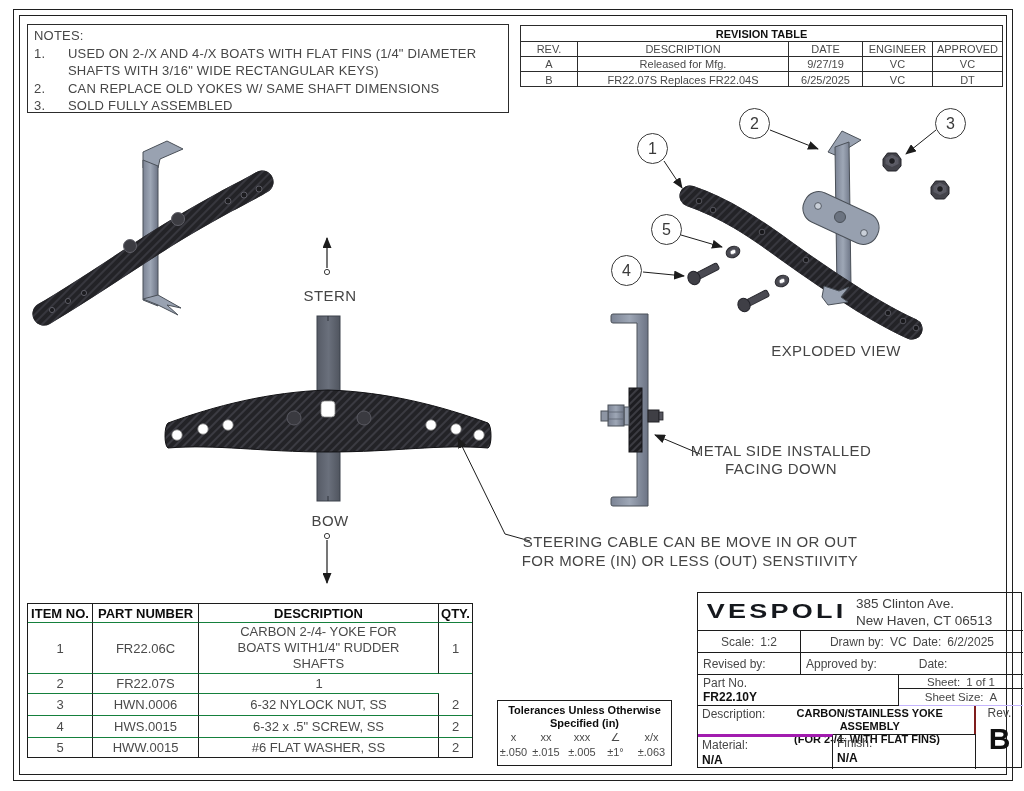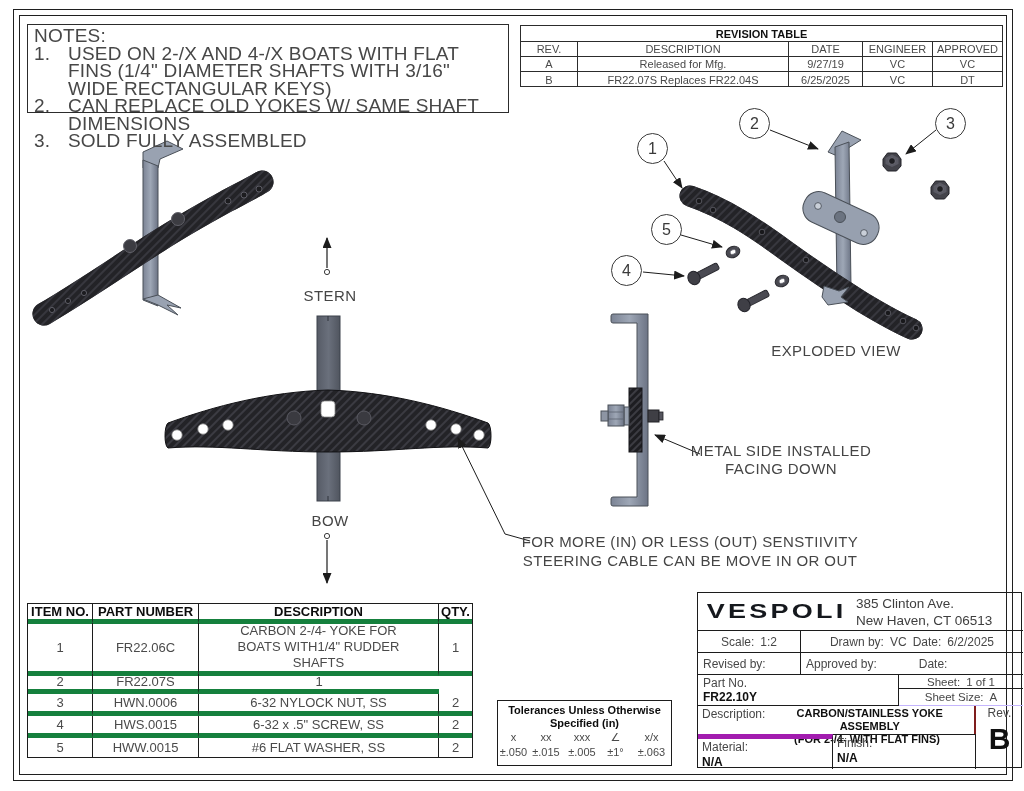--- a/index.html
+++ b/index.html
@@ -9,41 +9,41 @@
 
   .frame { position:absolute; border:1px solid #1f1f1f; }
   #frame-outer { left:13px; top:9px; width:1000px; height:772px; }
   #frame-inner { left:19px; top:15px; width:988px; height:760px; }
 
   .gtxt { color:#474747; }
   .btxt { color:#101010; font-weight:bold; }
 
   
   #notes { position:absolute; left:27px; top:24px; width:482px; height:89px;
-           border:1px solid #2c2c2c; padding:2px 6px 0 6px; font-size:19px;
+           border:1px solid #2c2c2c; padding:2px 6px 0 6px; font-size:13px;
            line-height:17.5px; letter-spacing:.2px; color:#474747; }
   #notes .nrow { display:grid; grid-template-columns:34px 1fr; }
 
   
   #revtable { position:absolute; left:520px; top:25px; width:483px; height:62px;
               border:1px solid #2c2c2c; font-size:11px; color:#4a4a4a; }
   #revtable .rt-title { height:16px; border-bottom:1px solid #2c2c2c;
               display:flex; align-items:center; justify-content:center;
               font-weight:bold; color:#101010; font-size:11px; }
   #revtable .rt-row { display:grid; grid-template-columns:57px 211px 74px 70px 69px; height:15px; }
   #revtable .rt-row > div { border-right:1px solid #2c2c2c; border-bottom:1px solid #2c2c2c;
               display:flex; align-items:center; justify-content:center; overflow:hidden; }
   #revtable .rt-row > div:last-child { border-right:none; }
   #revtable .rt-row.last > div { border-bottom:none; }
 
   
   #bom { position:absolute; left:27px; top:603px; width:446px; height:155px;
          border:1px solid #1c1c1c; font-size:13px; color:#4a4a4a; }
   .bom-row { display:grid; grid-template-columns:65px 106px 240px 33px; }
-  .bom-row > div { border-right:1px solid #1c1c1c; border-bottom:5px solid #15803d;
+  .bom-row > div { border-right:1px solid #1c1c1c; border-bottom:1px solid #15803d;
          display:flex; align-items:center; justify-content:center; text-align:center; }
   .bom-row > div:last-child { border-right:none; }
   .bom-row.last > div { border-bottom:none; }
   .bom-head { height:19px; font-weight:bold; color:#0c0c0c; font-size:13px; }
   .bom-r1 { height:51px; } .bom-r2 { height:20px; } .bom-r3 { height:22px; }
   .bom-r4 { height:22px; } .bom-r5 { height:19px; }
   .bom-desc-wrap { max-width:198px; line-height:16px; }
 
   
   #tblock { position:absolute; left:697px; top:592px; width:325px; height:176px;
@@ -348,21 +348,21 @@
       <span class="gtxt">Sheet Size:</span>
         <span class="gtxt">A</span>
     </div>
     <div class="abs" style="left:0; top:113px; width:278px; height:28px; border-right:2px solid #7f1d1d; padding:1px 0 0 4px;">
       <span class="gtxt" style="float:left;">Description:</span>
       <div style="text-align:center; font-size:11px; line-height:13px; padding-left:58px;">
         <div class="btxt">CARBON/STAINLESS YOKE ASSEMBLY</div>
         <div class="btxt">(FOR 2-/4- WITH FLAT FINS)</div>
       </div>
     </div>
-    <div class="abs" style="left:0; top:141px; width:135px; height:35px; border-right:1px solid #1c1c1c; border-top:5px solid #a21caf; padding:1px 0 0 4px; line-height:15px;">
+    <div class="abs" style="left:0; top:141px; width:135px; height:35px; border-right:1px solid #1c1c1c; border-top:3px solid #a21caf; padding:1px 0 0 4px; line-height:15px;">
       <div class="gtxt">Material:</div>
       <div class="btxt">N/A</div>
     </div>
     <div class="abs" style="left:135px; top:141px; width:143px; height:35px; border-right:1px solid #1c1c1c; border-top:1px solid #1c1c1c; padding:1px 16px 0 4px; line-height:15px;">
       <div class="gtxt">Finish:</div>
       <div class="btxt">N/A</div>
     </div>
     <div class="abs" style="left:278px; top:113px; width:47px; height:63px; text-align:center;">
       <div class="gtxt">Rev.</div>
       <div class="btxt" style="font-size:30px; margin-top:2px;">B</div>
@@ -391,22 +391,22 @@
   </div>
 
   <div class="anno center" style="left:330px; top:287px;">STERN</div>
   <div class="anno center" style="left:330px; top:512px;">BOW</div>
   <div class="anno center" style="left:836px; top:342px;">EXPLODED VIEW</div>
   <div class="anno center" style="left:781px; top:442px; line-height:18px;">
     <div>METAL SIDE INSTALLED</div>
     <div>FACING DOWN</div>
   </div>
   <div class="anno center" style="left:690px; top:532px; line-height:19px;">
+    <div>STEERING CABLE CAN BE MOVE IN OR OUT</div>
     <div>FOR MORE (IN) OR LESS (OUT) SENSTIIVITY</div>
-    <div>STEERING CABLE CAN BE MOVE IN OR OUT</div>
   </div>
 
   <div class="balloon" style="left:637px; top:133px;">1</div>
   <div class="balloon" style="left:739px; top:108px;">2</div>
   <div class="balloon" style="left:935px; top:108px;">3</div>
   <div class="balloon" style="left:611px; top:255px;">4</div>
   <div class="balloon" style="left:651px; top:214px;">5</div>
 
 </div>
 

